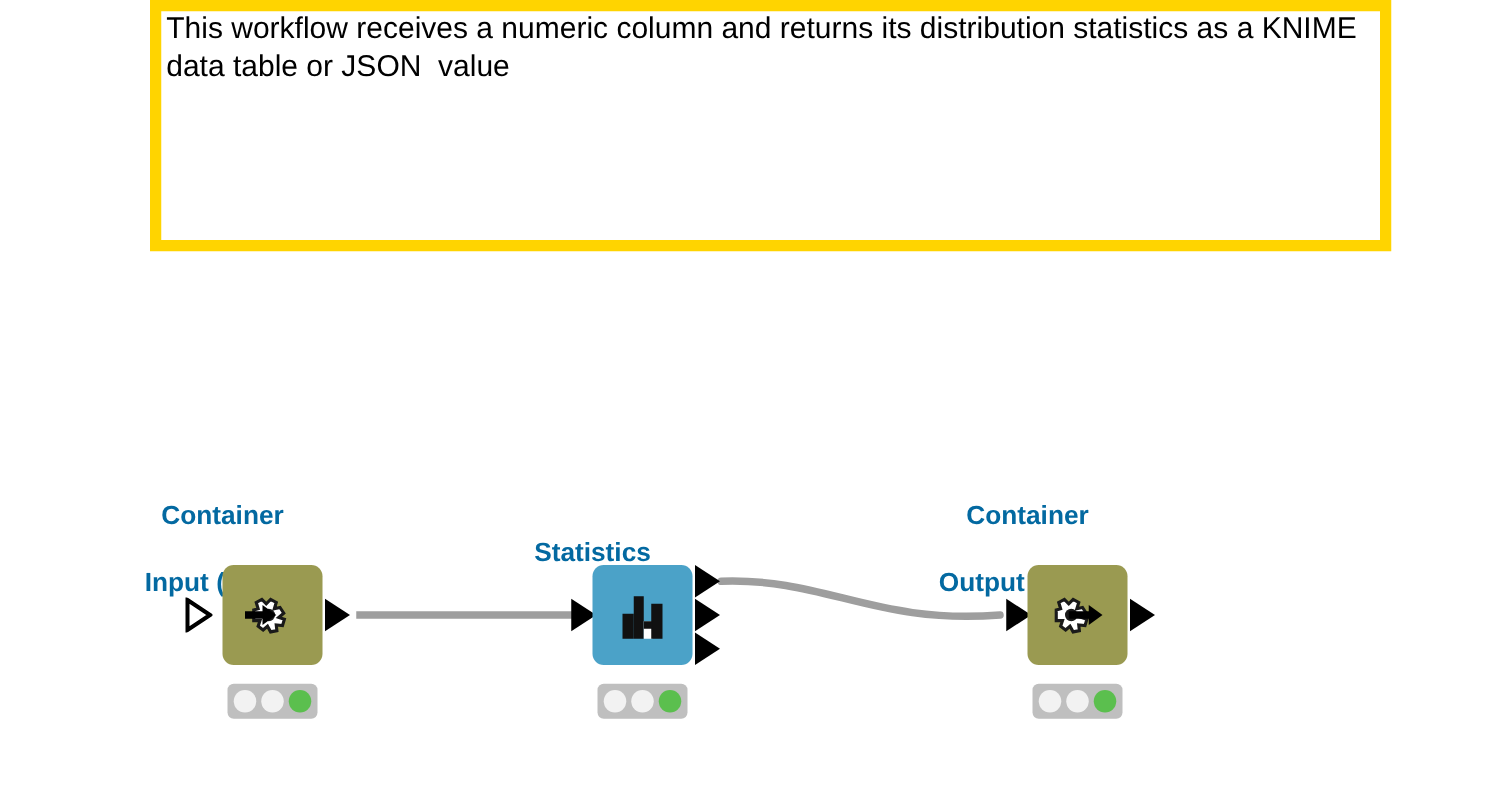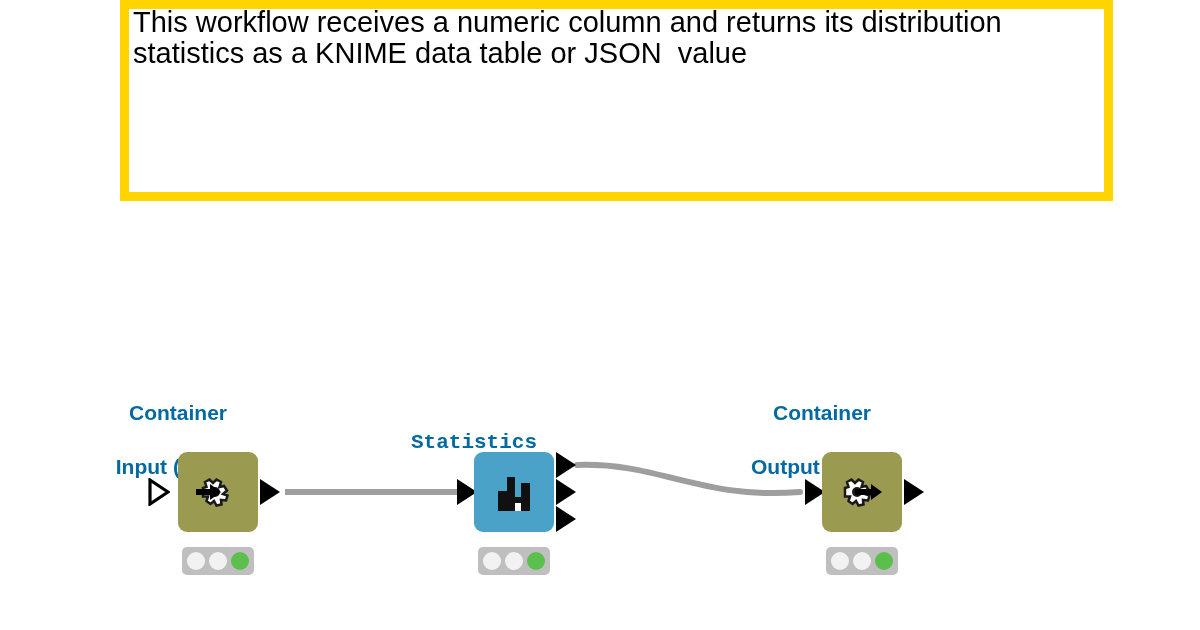--- a/index.html
+++ b/index.html
@@ -25,21 +25,21 @@
     box-sizing: border-box;
     border: 9px solid #FFD400;
     border-top-width: 9px;
     background: #ffffff;
   }
   #annotation-text {
     position: absolute;
     left: 4px;
     top: -2px;
     right: 10px;
-    font-size: 29px;
+    font-size: 24px;
     line-height: 31px;
     color: #000000;
     white-space: pre-wrap;
     letter-spacing: 0px;
     font-weight: 400;
   }
 
   
   #canvas {
     position: absolute;
@@ -185,21 +185,21 @@
 
     <div class="status-bar">
       <div class="status-dot off"></div>
       <div class="status-dot off"></div>
       <div class="status-dot green"></div>
     </div>
   </div>
 
   <div class="node" style="left:474px; top:452px;">
 
-    <div class="node-label" style="top:-50px;font-family:Liberation Mono, monospace;">
+    <div class="node-label" style="top:-50px;">
       <div>Statistics</div>
     </div>
 
     <div class="port filled" style="left:-17px; top:27px;"></div>
 
     <div class="node-body statistics"></div>
 
     <div class="node-icon">
       <svg width="46" height="46" viewBox="0 0 46 46" xmlns="http://www.w3.org/2000/svg">
         <rect x="7" y="22" width="9" height="20" fill="#111111"></rect>

